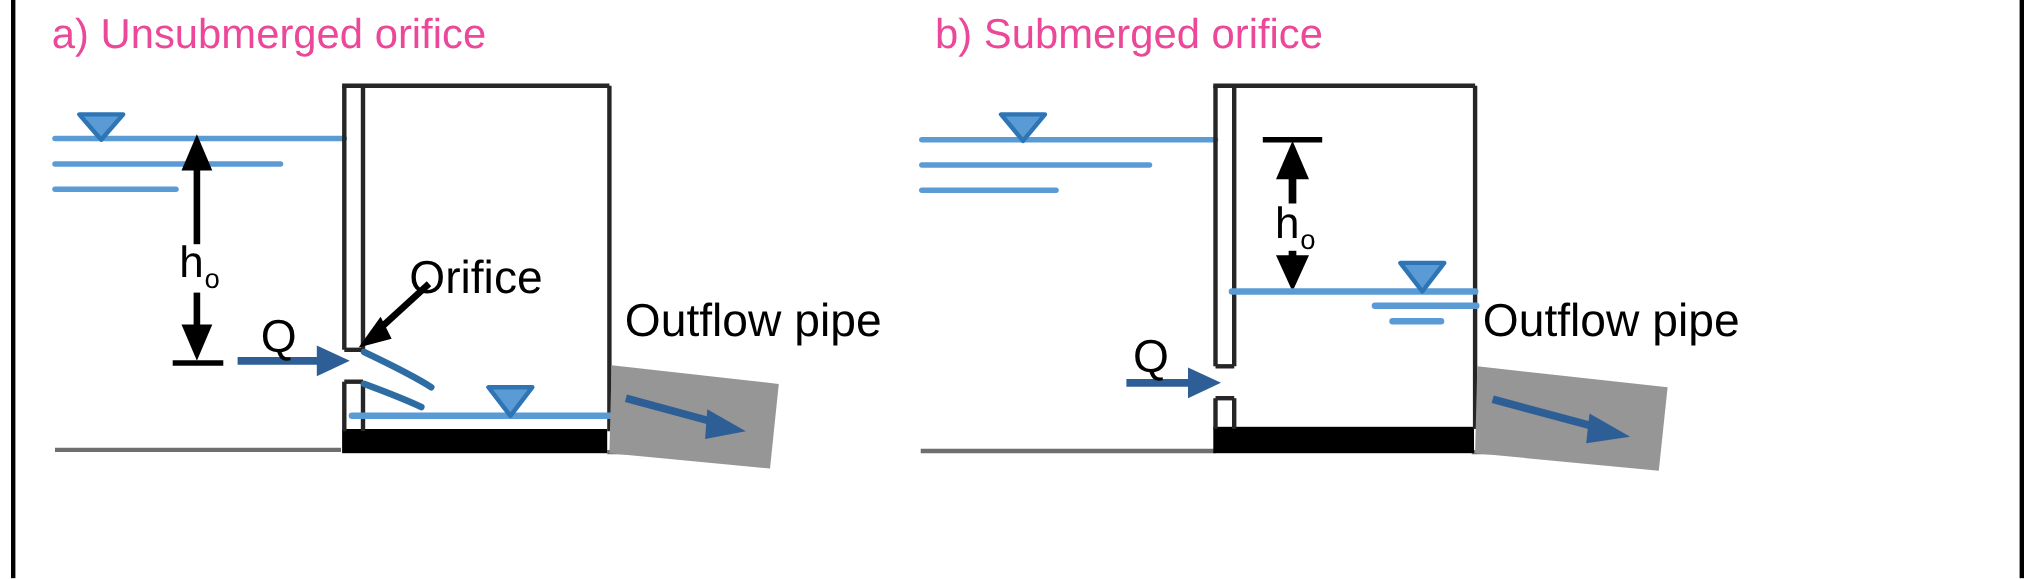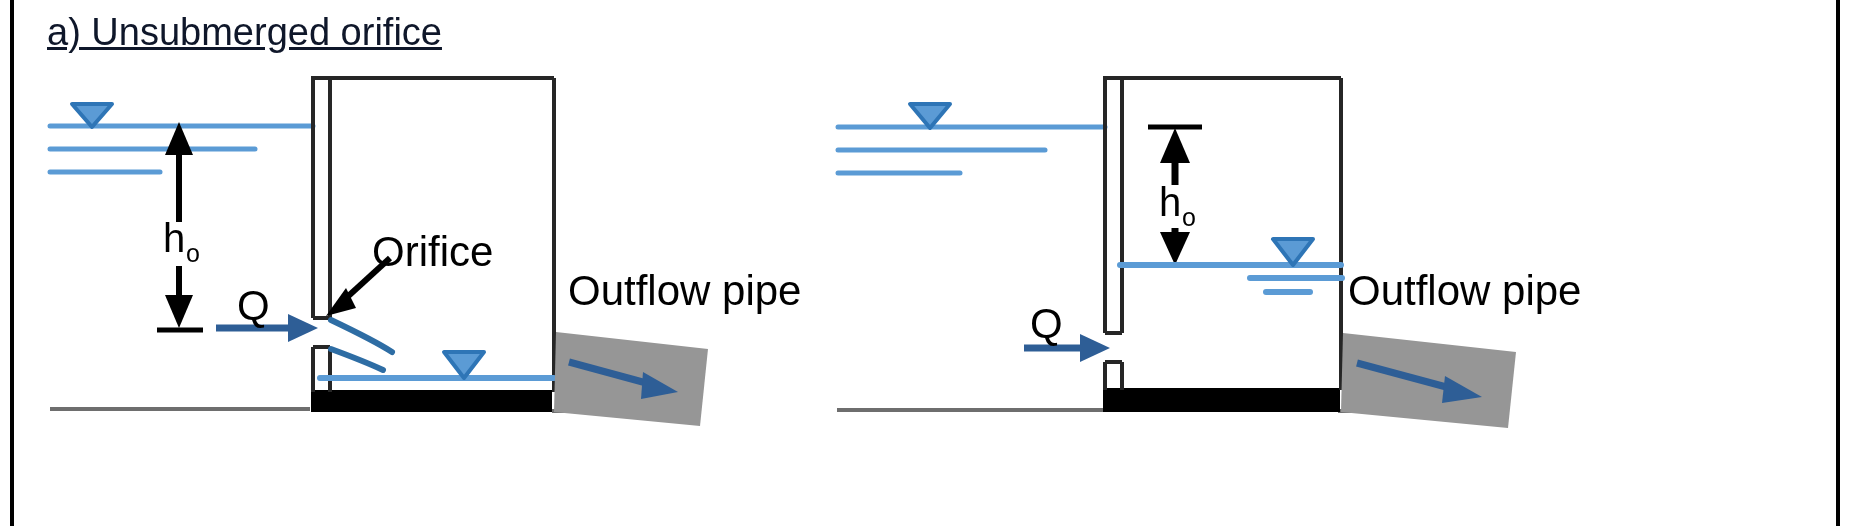--- a/index.html
+++ b/index.html
@@ -2,21 +2,21 @@
 <html><head>
 <meta charset="utf-8">
 <title>Orifice diagram</title>
 <style>
   html,body{margin:0;padding:0;background:#ffffff;}
   body{font-family:"Liberation Sans",sans-serif;}
   #root{position:relative;width:1850px;height:526px;background:#ffffff;overflow:hidden;}
   
   .frame-line{position:absolute;background:#000;}
   .panel{position:absolute;top:0;height:526px;}
-  .title{position:absolute;color:#0f172a;font-size:38px;line-height:40px;white-space:nowrap;font-family:"Liberation Sans",sans-serif;text-decoration:underline;}
+  .title{position:absolute;color:#ec4899;font-size:38px;line-height:40px;white-space:nowrap;font-family:"Liberation Sans",sans-serif;}
   svg{position:absolute;left:0;top:0;overflow:visible;}
   .lbl{font-family:"Liberation Sans",sans-serif;fill:#000;}
 </style>
 </head>
 <body>
 
 <div id="root">
 
   <div class="frame-line" style="left:10px;top:0;width:4px;height:526px;"></div>
   <div class="frame-line" style="left:1836px;top:0;width:4px;height:526px;"></div>
@@ -80,20 +80,21 @@
       <line x1="390" y1="258" x2="344" y2="300" stroke="#000" stroke-width="6"></line>
       <polygon points="326,316 356,308 346,288" fill="#000"></polygon>
       <text class="lbl" x="372" y="266" font-size="42">Orifice</text>
 
       <text class="lbl" x="568" y="305" font-size="42">Outflow pipe</text>
     </svg>
   </div>
 
   <div class="panel" style="left:830px;width:1020px;">
 
+    <div class="title" style="left:20px;top:12px;">b) Submerged orifice</div>
 
     <svg width="1020" height="526">
 
       <line x1="7" y1="410" x2="275" y2="410" stroke="#6E6E6E" stroke-width="4"></line>
       <line x1="508" y1="411" x2="568" y2="411" stroke="#6E6E6E" stroke-width="4"></line>
 
       <line x1="8" y1="127" x2="275" y2="127" stroke="#5B9BD5" stroke-width="5" stroke-linecap="round"></line>
       <line x1="8" y1="150" x2="215" y2="150" stroke="#5B9BD5" stroke-width="5" stroke-linecap="round"></line>
       <line x1="8" y1="173" x2="130" y2="173" stroke="#5B9BD5" stroke-width="5" stroke-linecap="round"></line>
 

